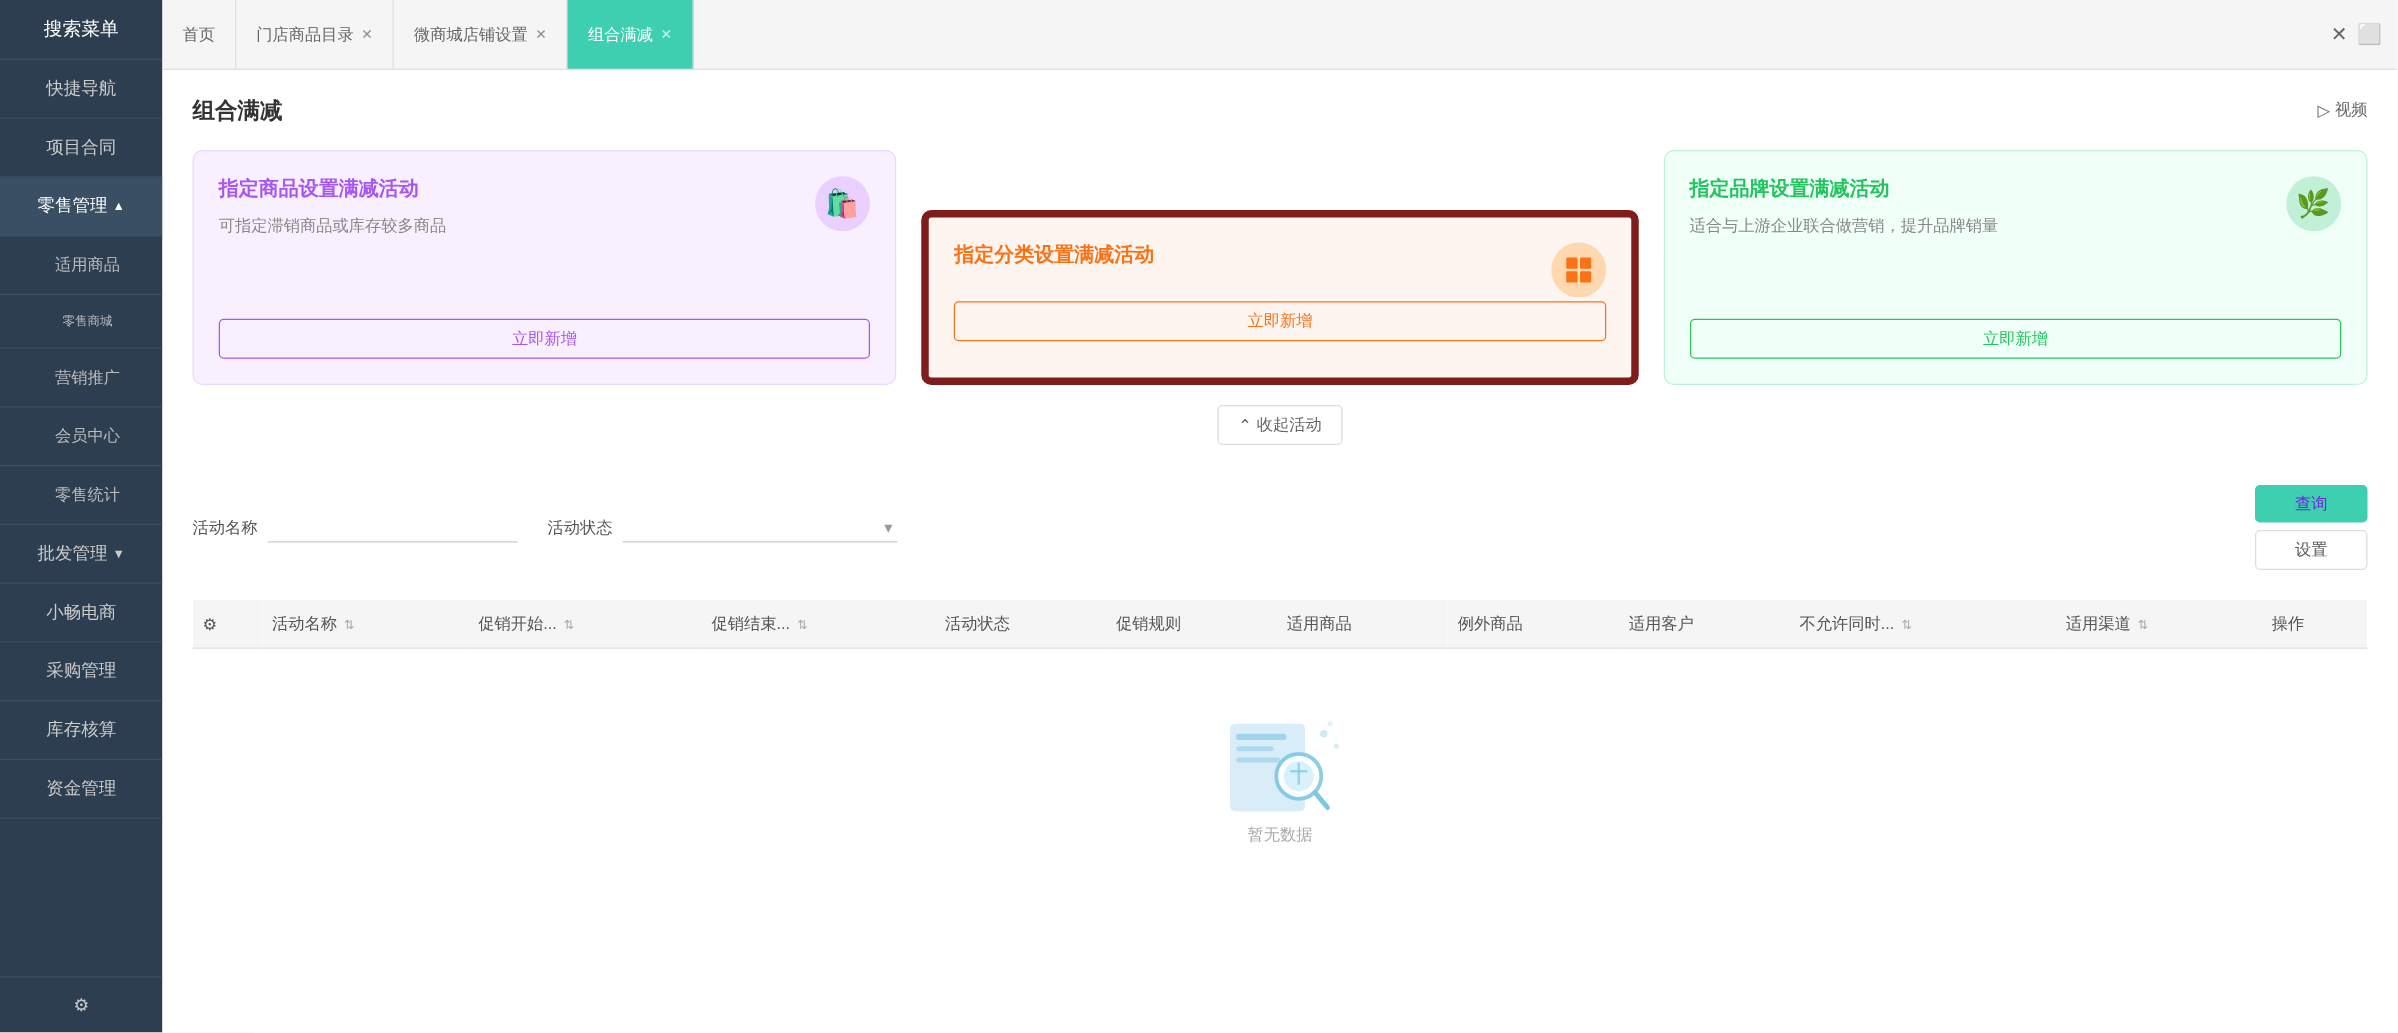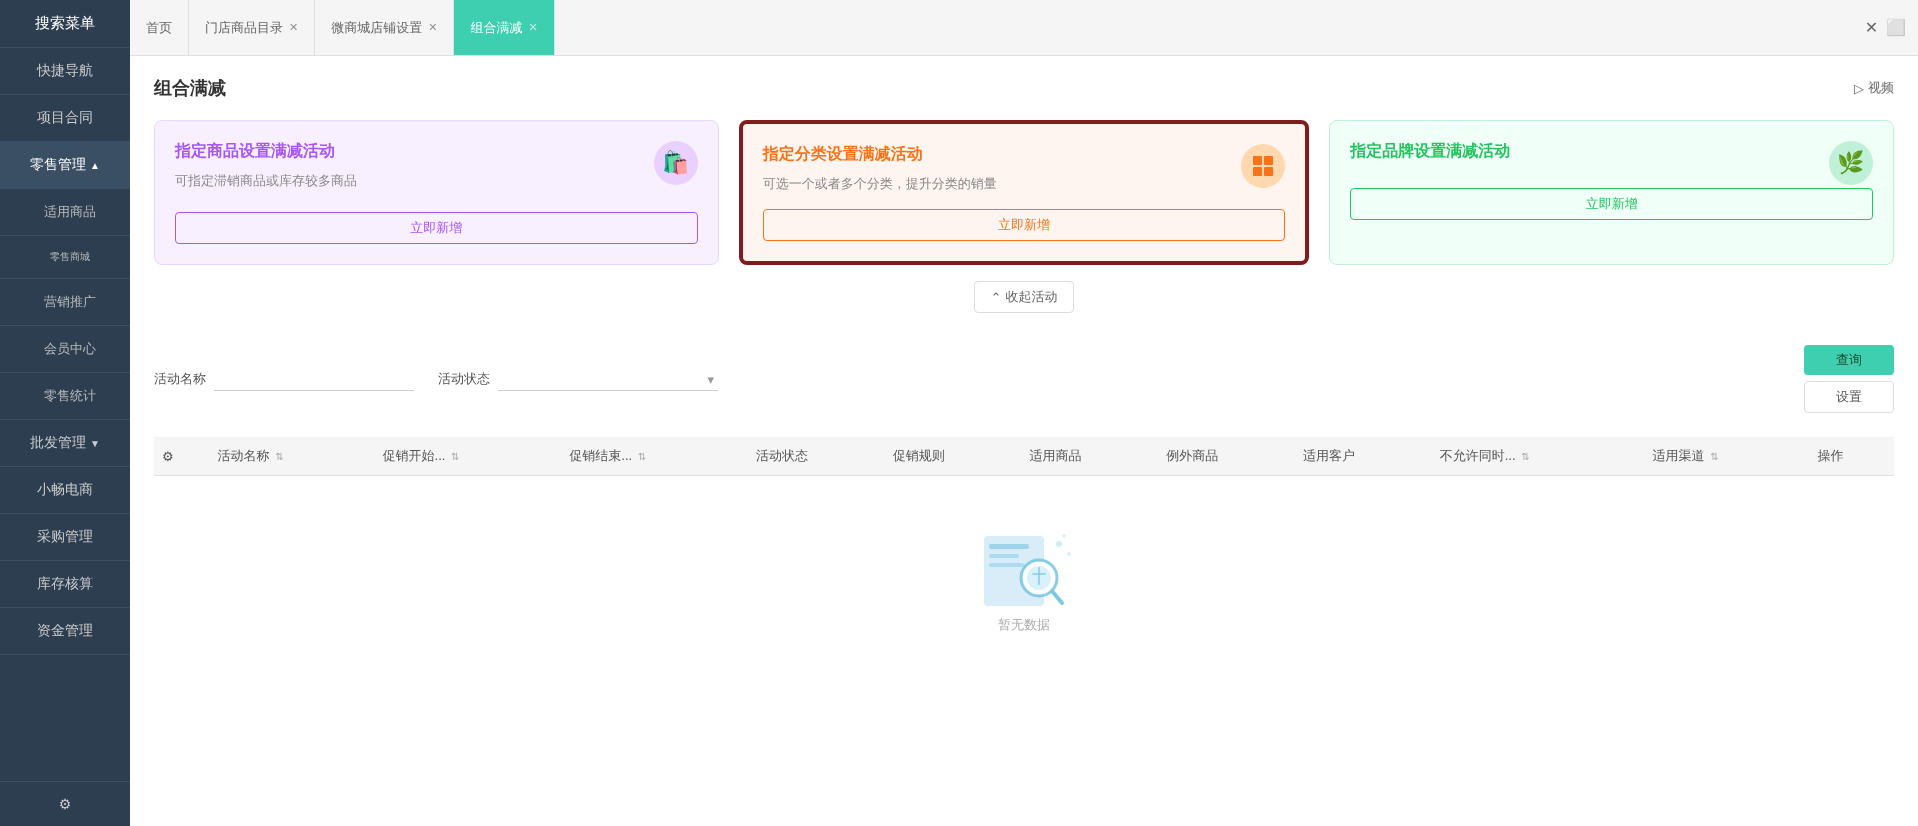--- a/index.html
+++ b/index.html
@@ -136,21 +136,21 @@
     .card {
       flex: 1;
       border-radius: 8px;
       padding: 20px;
       position: relative;
       min-height: 140px;
       display: flex;
       flex-direction: column;
     }
     .card-purple { background: #f8f0ff; border: 1px solid #e8d8ff; }
-    .card-orange { background: #fff5f0; border: 4px solid #7f1d1d; }
+    .card-orange { background: #fff5f0; border: 6px solid #7f1d1d; margin-top: 48px; }
     .card-green { background: #f0fff8; border: 1px solid #c0f0d8; }
 
     .card-title {
       font-size: 16px;
       font-weight: 600;
       margin-bottom: 10px;
     }
     .card-purple .card-title { color: #a855f7; }
     .card-orange .card-title { color: #f97316; }
     .card-green .card-title { color: #22c55e; }
@@ -258,21 +258,21 @@
     }
     .filter-actions {
       margin-left: auto;
       display: flex;
       flex-direction: column;
       gap: 6px;
     }
     .btn-query {
       padding: 6px 32px;
       background: #3ecfb0;
-      color: #14532d;
+      color: #6d28d9;
       border: none;
       border-radius: 4px;
       cursor: pointer;
       font-size: 13px;
     }
     .btn-settings {
       padding: 6px 20px;
       background: #fff;
       color: #555;
       border: 1px solid #ddd;
@@ -433,27 +433,27 @@
       <div class="card card-orange">
         <div class="card-icon" style="background:#ffd8b0; font-size:20px;">
           <svg width="24" height="24" viewBox="0 0 24 24" fill="#f97316">
             <rect x="2" y="2" width="9" height="9" rx="1"></rect>
             <rect x="13" y="2" width="9" height="9" rx="1"></rect>
             <rect x="2" y="13" width="9" height="9" rx="1"></rect>
             <rect x="13" y="13" width="9" height="9" rx="1"></rect>
           </svg>
         </div>
         <div class="card-title">指定分类设置满减活动</div>
-        <div class="card-desc">可选一个或者多个分类，提升分类的销量</div>
         <button class="card-btn">立即新增</button>
       </div>
 
       <div class="card card-green">
         <div class="card-icon" style="background:#c0f0d8;">🌿</div>
         <div class="card-title">指定品牌设置满减活动</div>
+        <div class="card-desc">适合与上游企业联合做营销，提升品牌销量</div>
         <button class="card-btn">立即新增</button>
       </div>
 
     </div>
 
     <div class="collapse-bar">
       <button class="collapse-btn">
         <span>⌃</span>
         <span>收起活动</span>
       </button>

